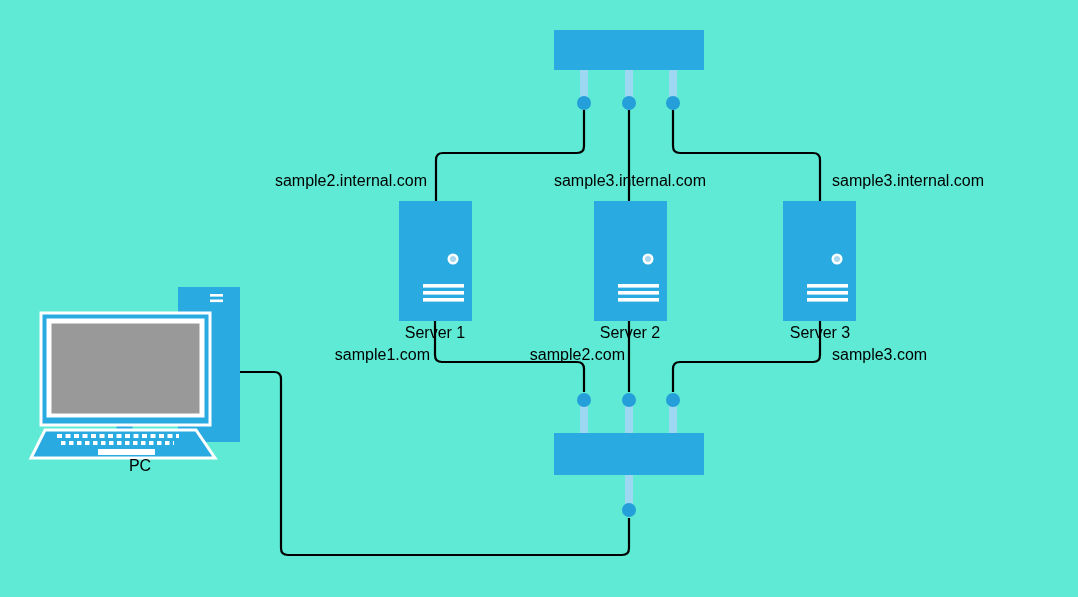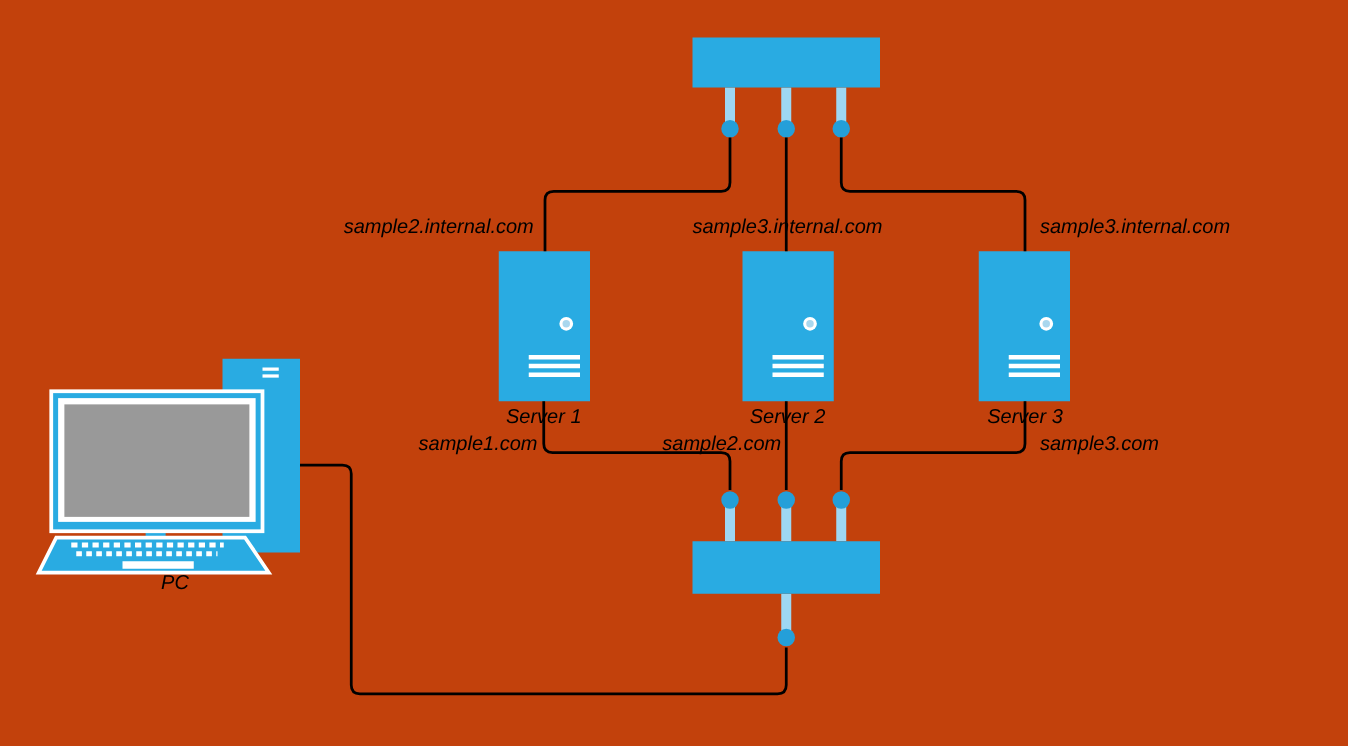--- a/index.html
+++ b/index.html
@@ -4,21 +4,21 @@
 <style>
   :root{
     --node_blue:#29abe2;
     --stub_blue:#9ed7f2;
     --dot_blue:#249fd9;
     --screen_gray:#999999;
     --edge_black:#000000;
   }
   html,body{margin:0;padding:0;background:#ffffff;}
   .canvas-wrap{
-    width:1078px;height:597px;position:relative;background:#c2410c;overflow:hidden;font-style:italic;
+    width:1078px;height:597px;position:relative;background:#5eead4;overflow:hidden;
   }
   svg{display:block;}
   .node-fill{fill:var(--node_blue);}
   .stub{fill:var(--stub_blue);}
   .dot{fill:var(--dot_blue);}
   .edge{fill:none;stroke:var(--edge_black);stroke-width:2.2;stroke-linecap:butt;}
   .white{fill:#ffffff;}
   .screen{fill:var(--screen_gray);}
   .pwr-inner{fill:#a9d7ee;}
   text{

